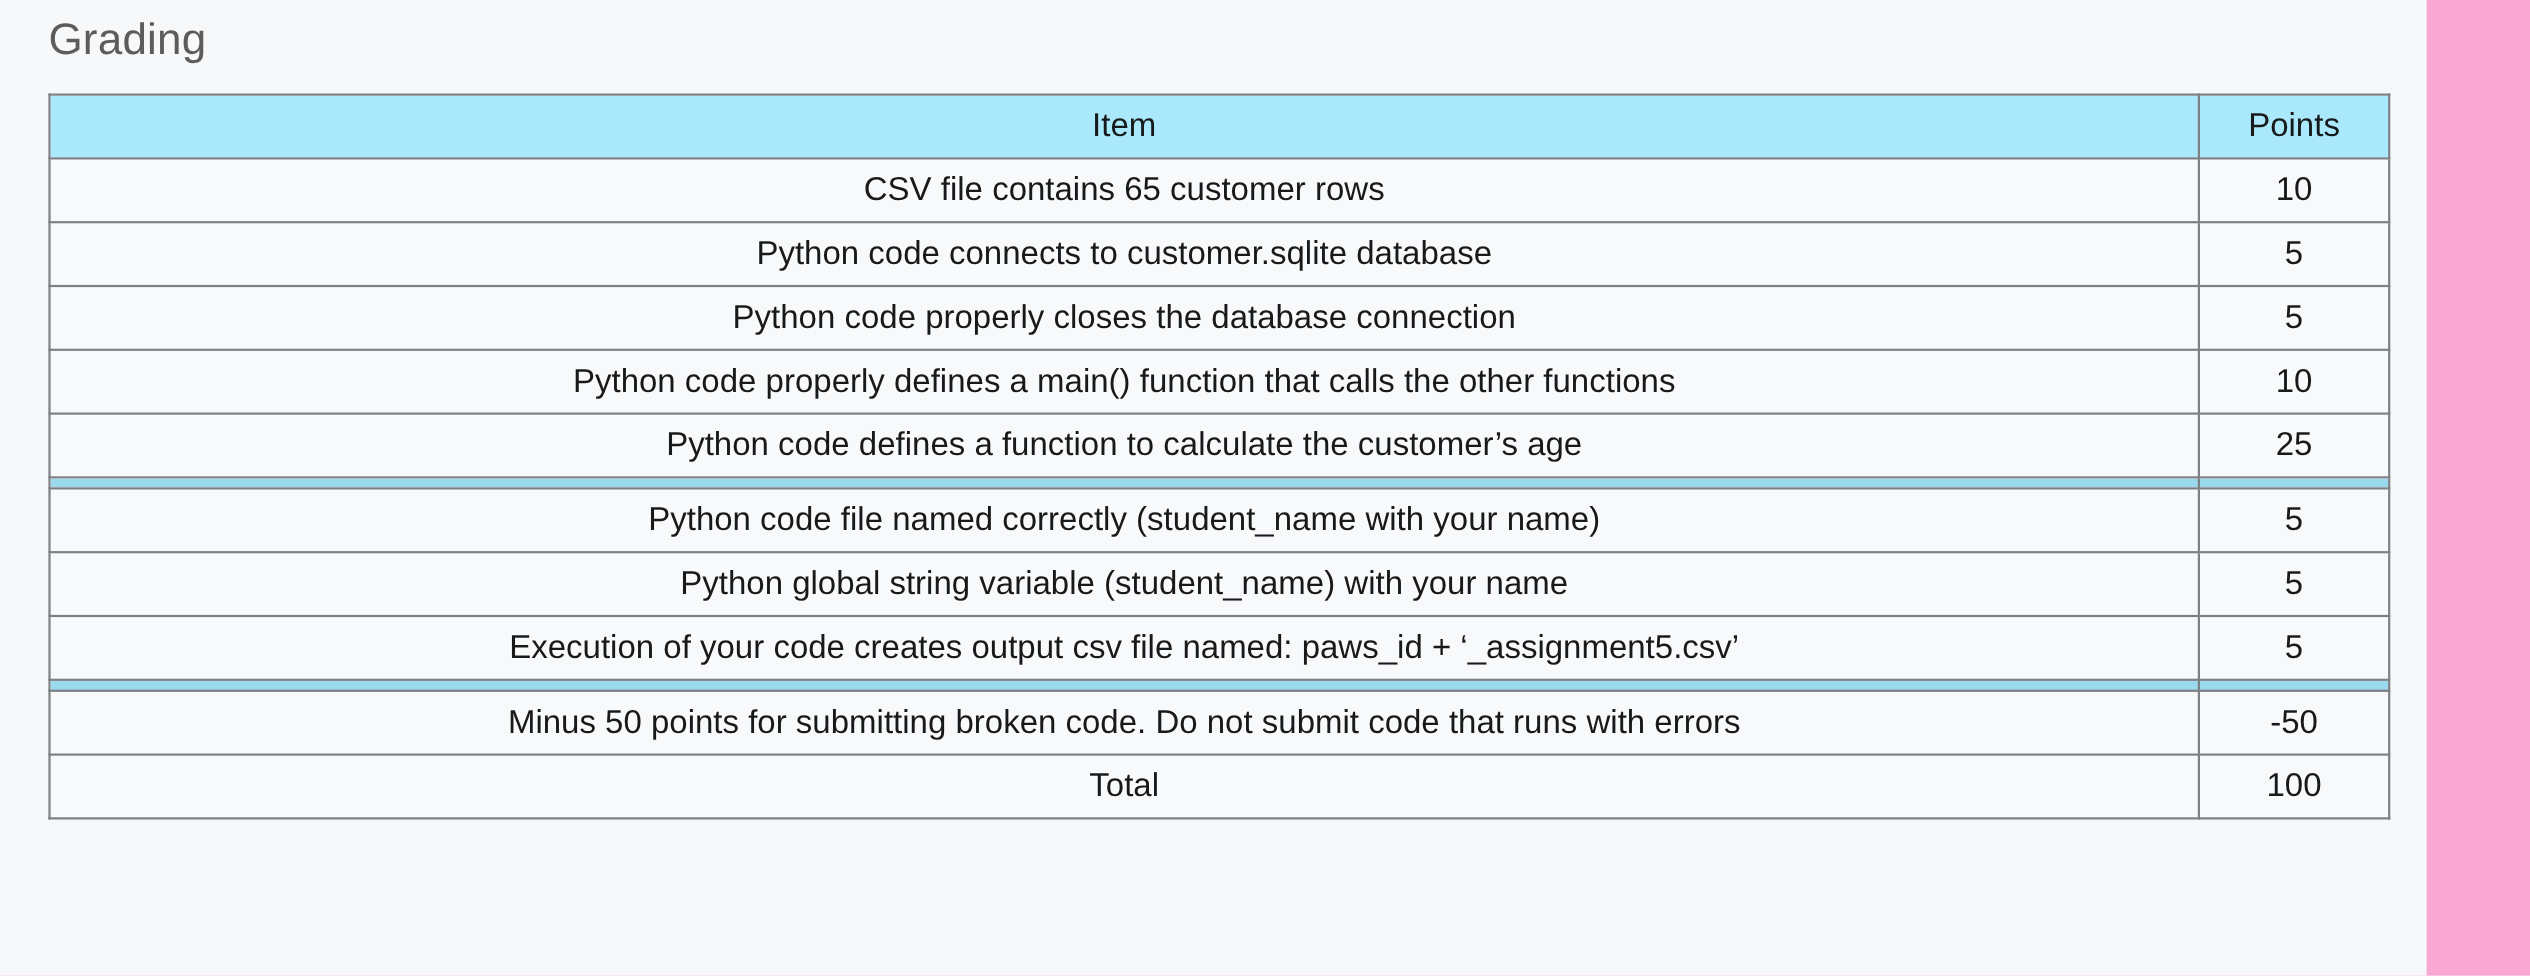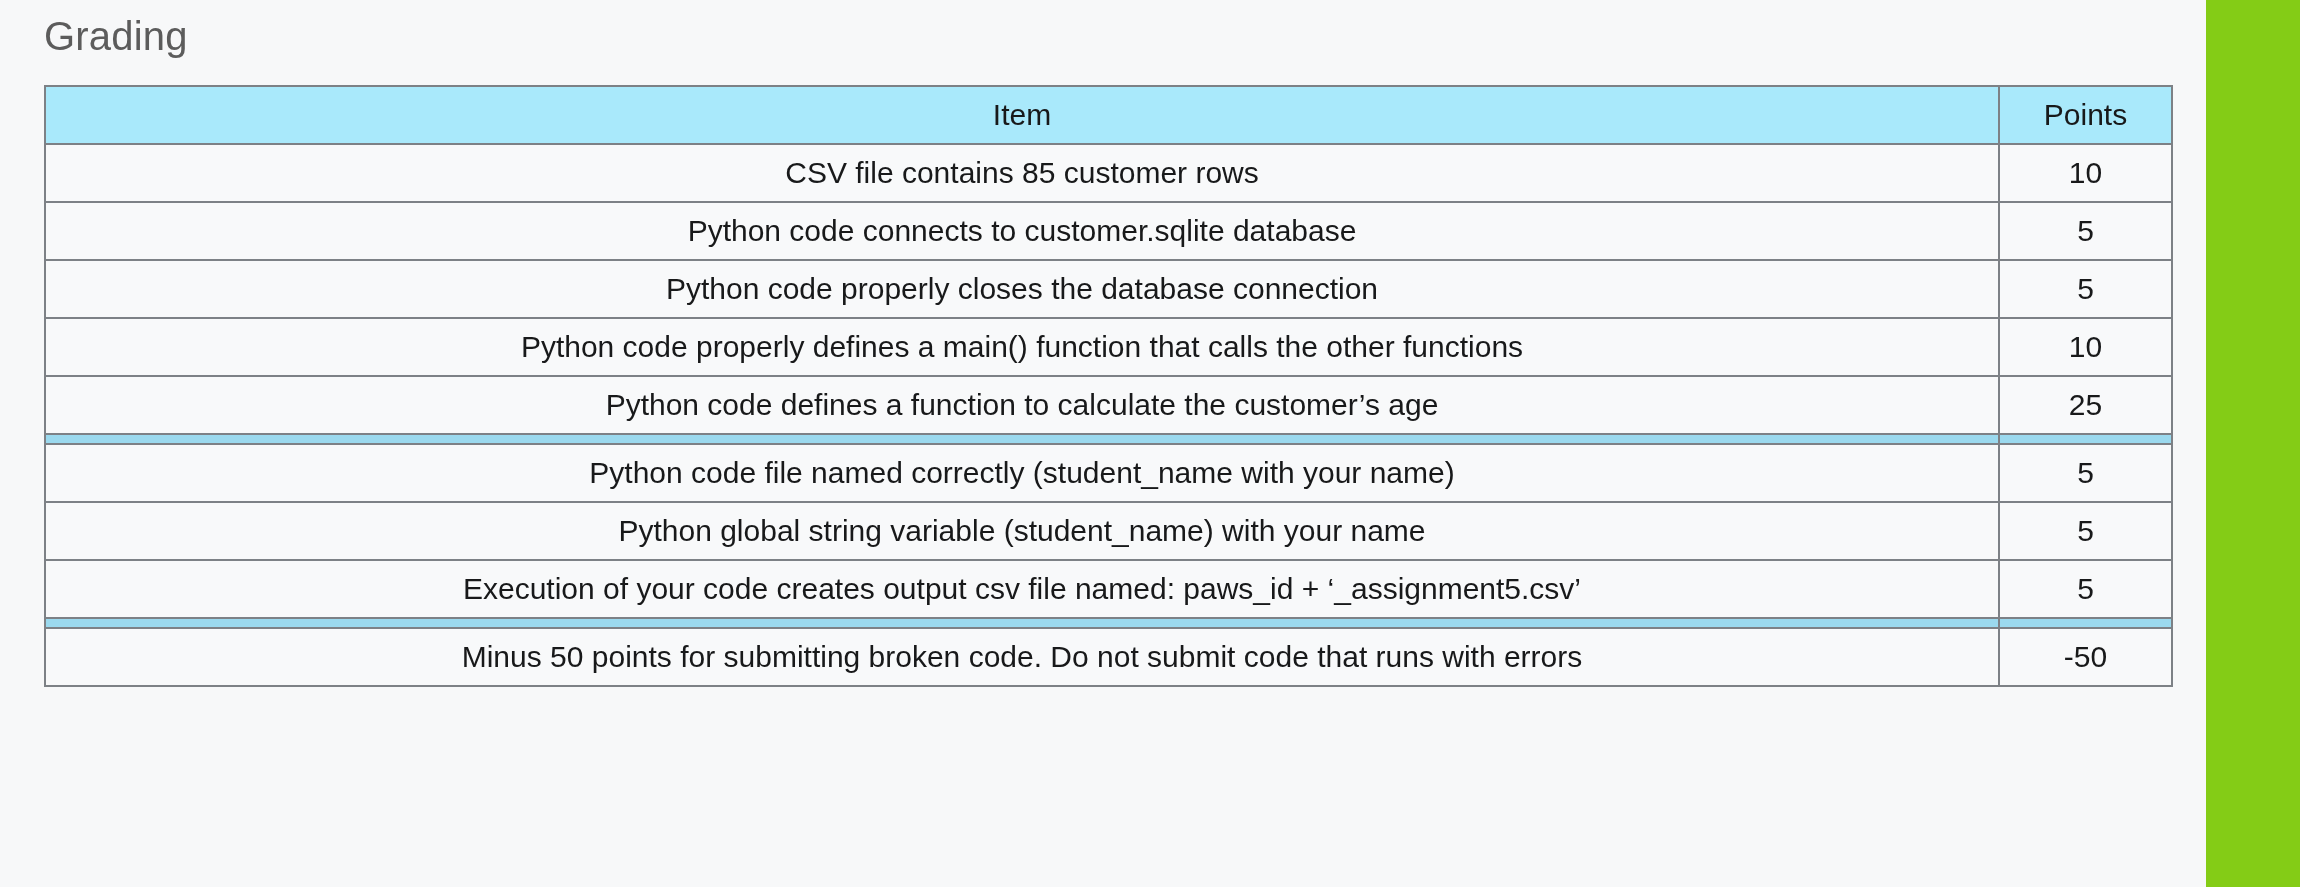--- a/index.html
+++ b/index.html
@@ -10,21 +10,21 @@
   body {
     width: 2300px;
     height: 887px;
     font-family: "Liberation Sans", sans-serif;
     overflow: hidden;
   }
   #page {
     position: relative;
     width: 2300px;
     height: 887px;
-    background: #84cc16;
+    background: #f9a8d4;
   }
   
   #content-panel {
     position: absolute;
     left: 0;
     top: 0;
     width: 2206px;
     height: 887px;
     background: #f7f8f9;
   }
@@ -95,21 +95,21 @@
       <col class="col-points">
     </colgroup>
     <thead>
       <tr>
         <th>Item</th>
         <th>Points</th>
       </tr>
     </thead>
     <tbody id="table-body">
         <tr>
-          <td>CSV file contains 85 customer rows</td>
+          <td>CSV file contains 65 customer rows</td>
           <td>10</td>
         </tr>
         <tr>
           <td>Python code connects to customer.sqlite database</td>
           <td>5</td>
         </tr>
         <tr>
           <td>Python code properly closes the database connection</td>
           <td>5</td>
         </tr>
@@ -138,15 +138,19 @@
           <td>5</td>
         </tr>
         <tr class="separator-row">
           <td></td>
           <td></td>
         </tr>
         <tr>
           <td>Minus 50 points for submitting broken code. Do not submit code that runs with errors</td>
           <td>-50</td>
         </tr>
+        <tr>
+          <td>Total</td>
+          <td>100</td>
+        </tr>
       </tbody>
   </table>
 </div>
 
 </body></html>

